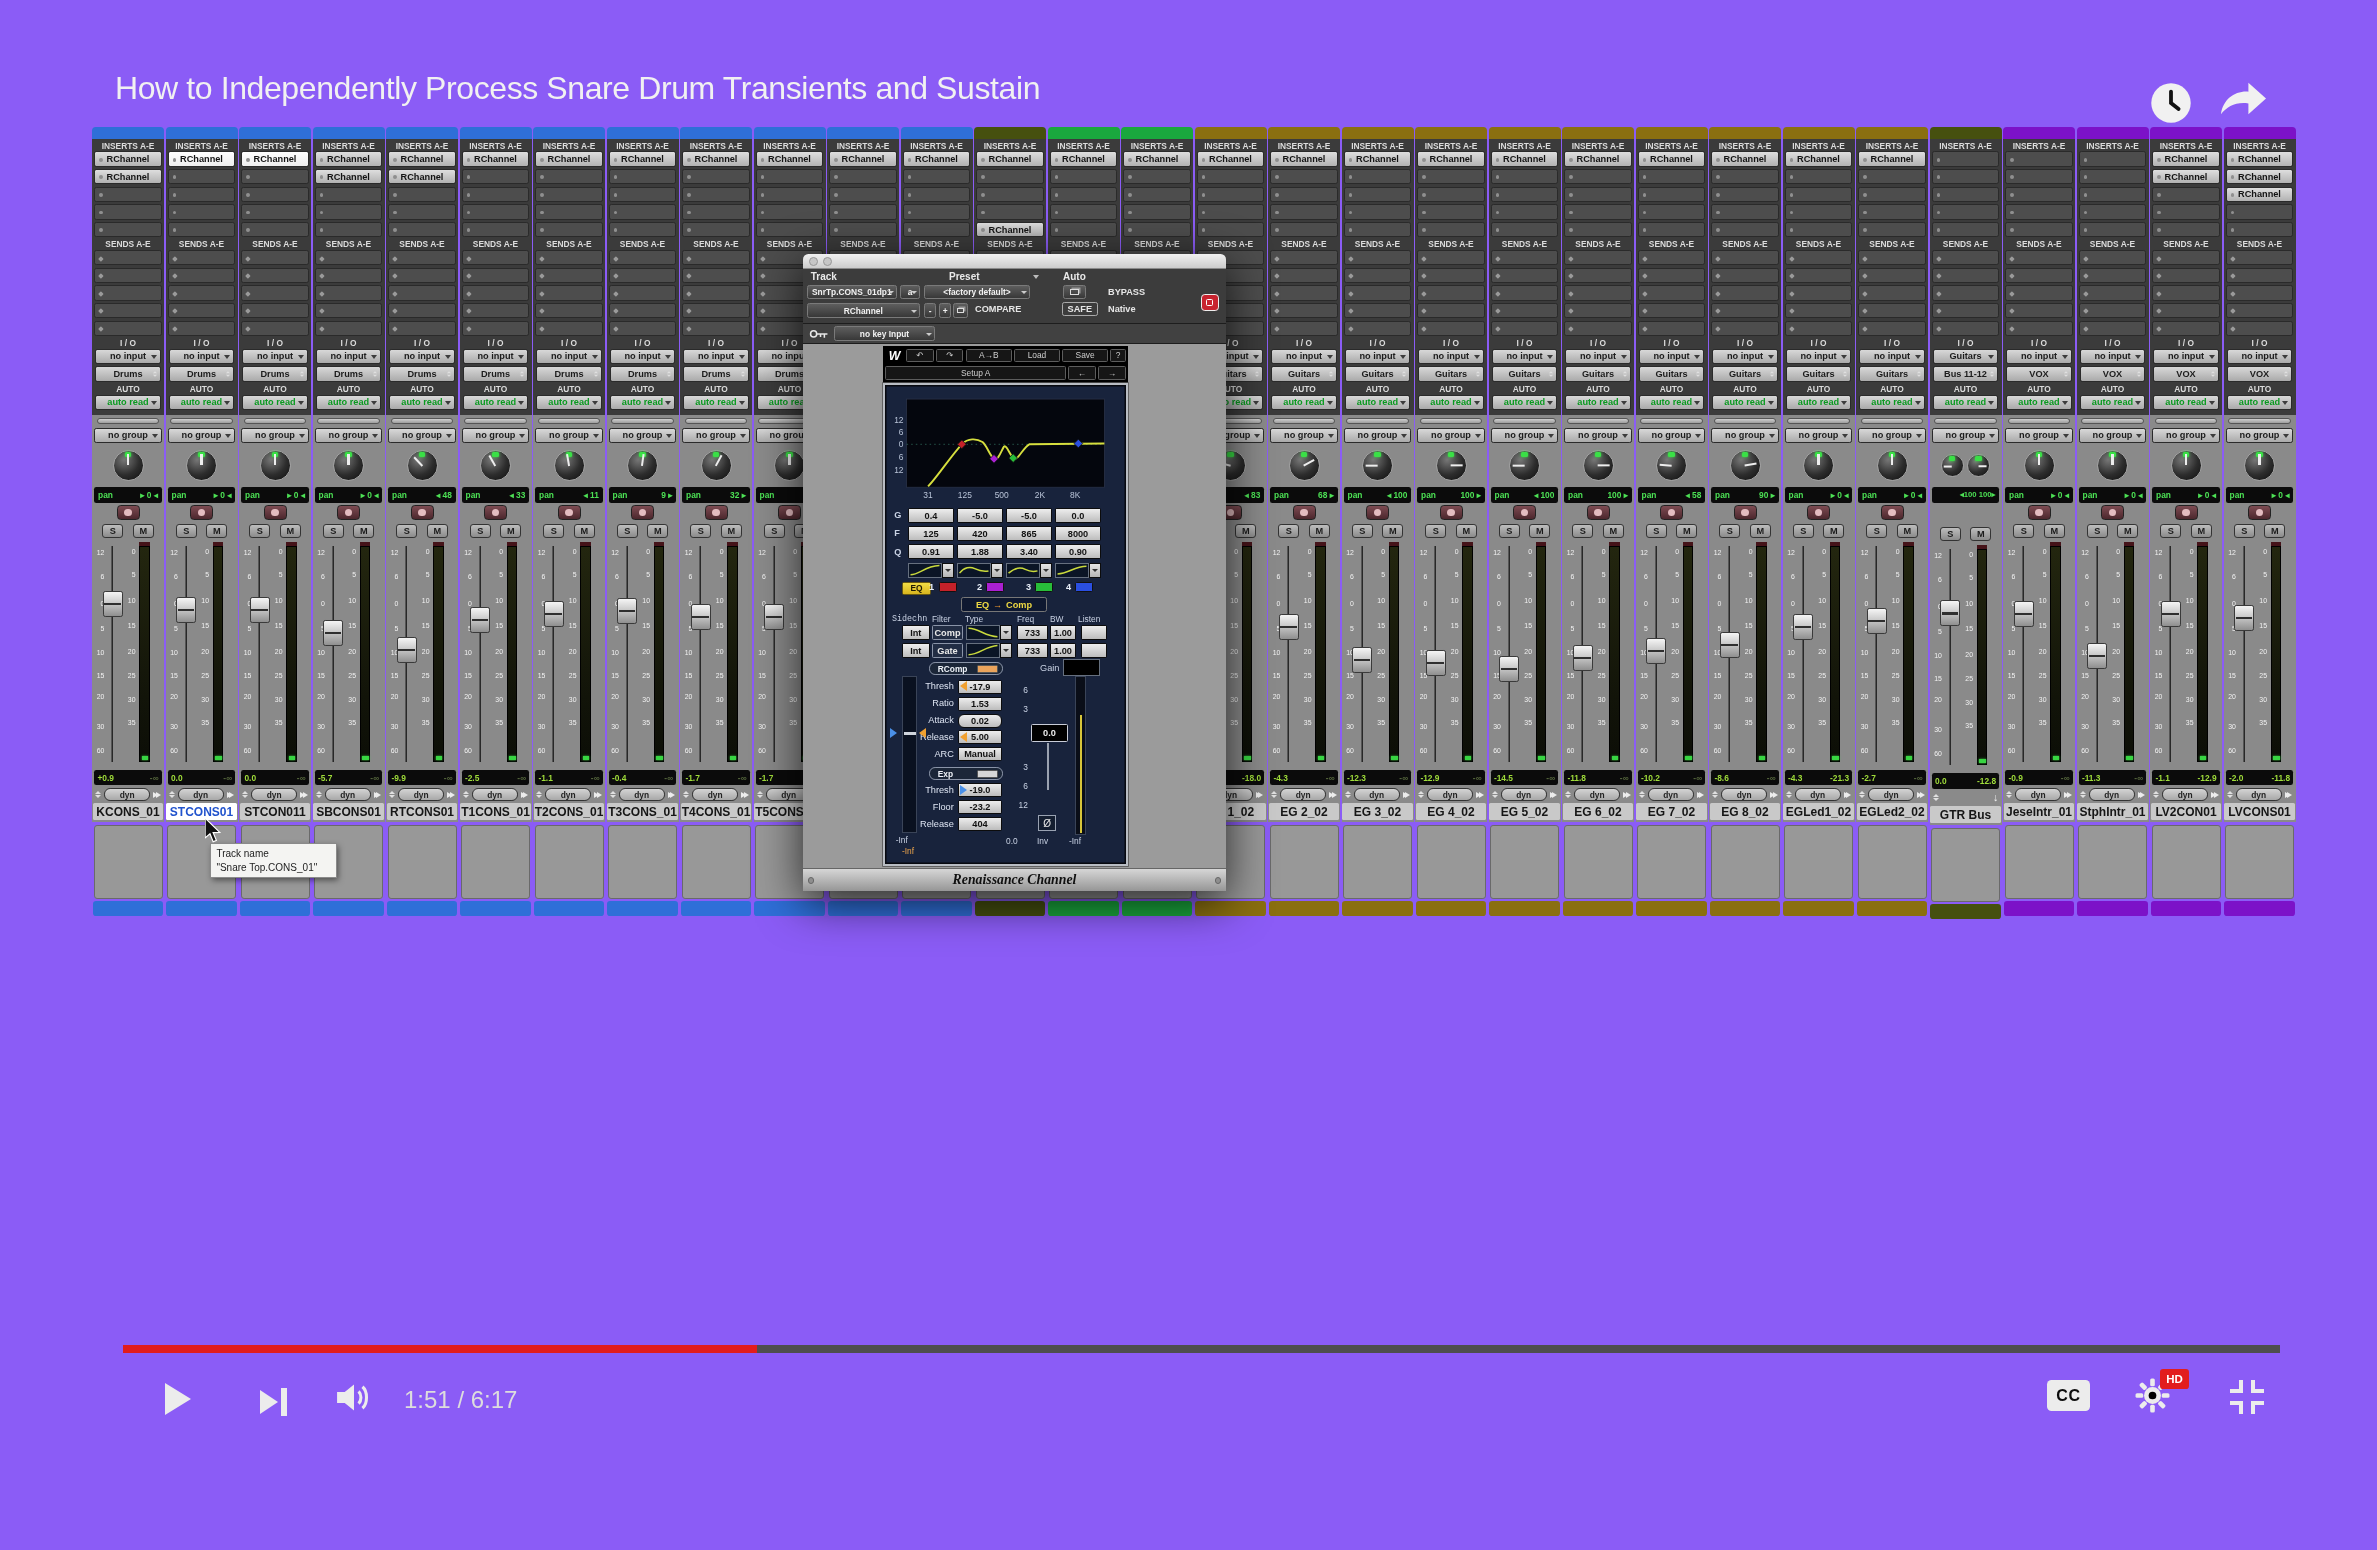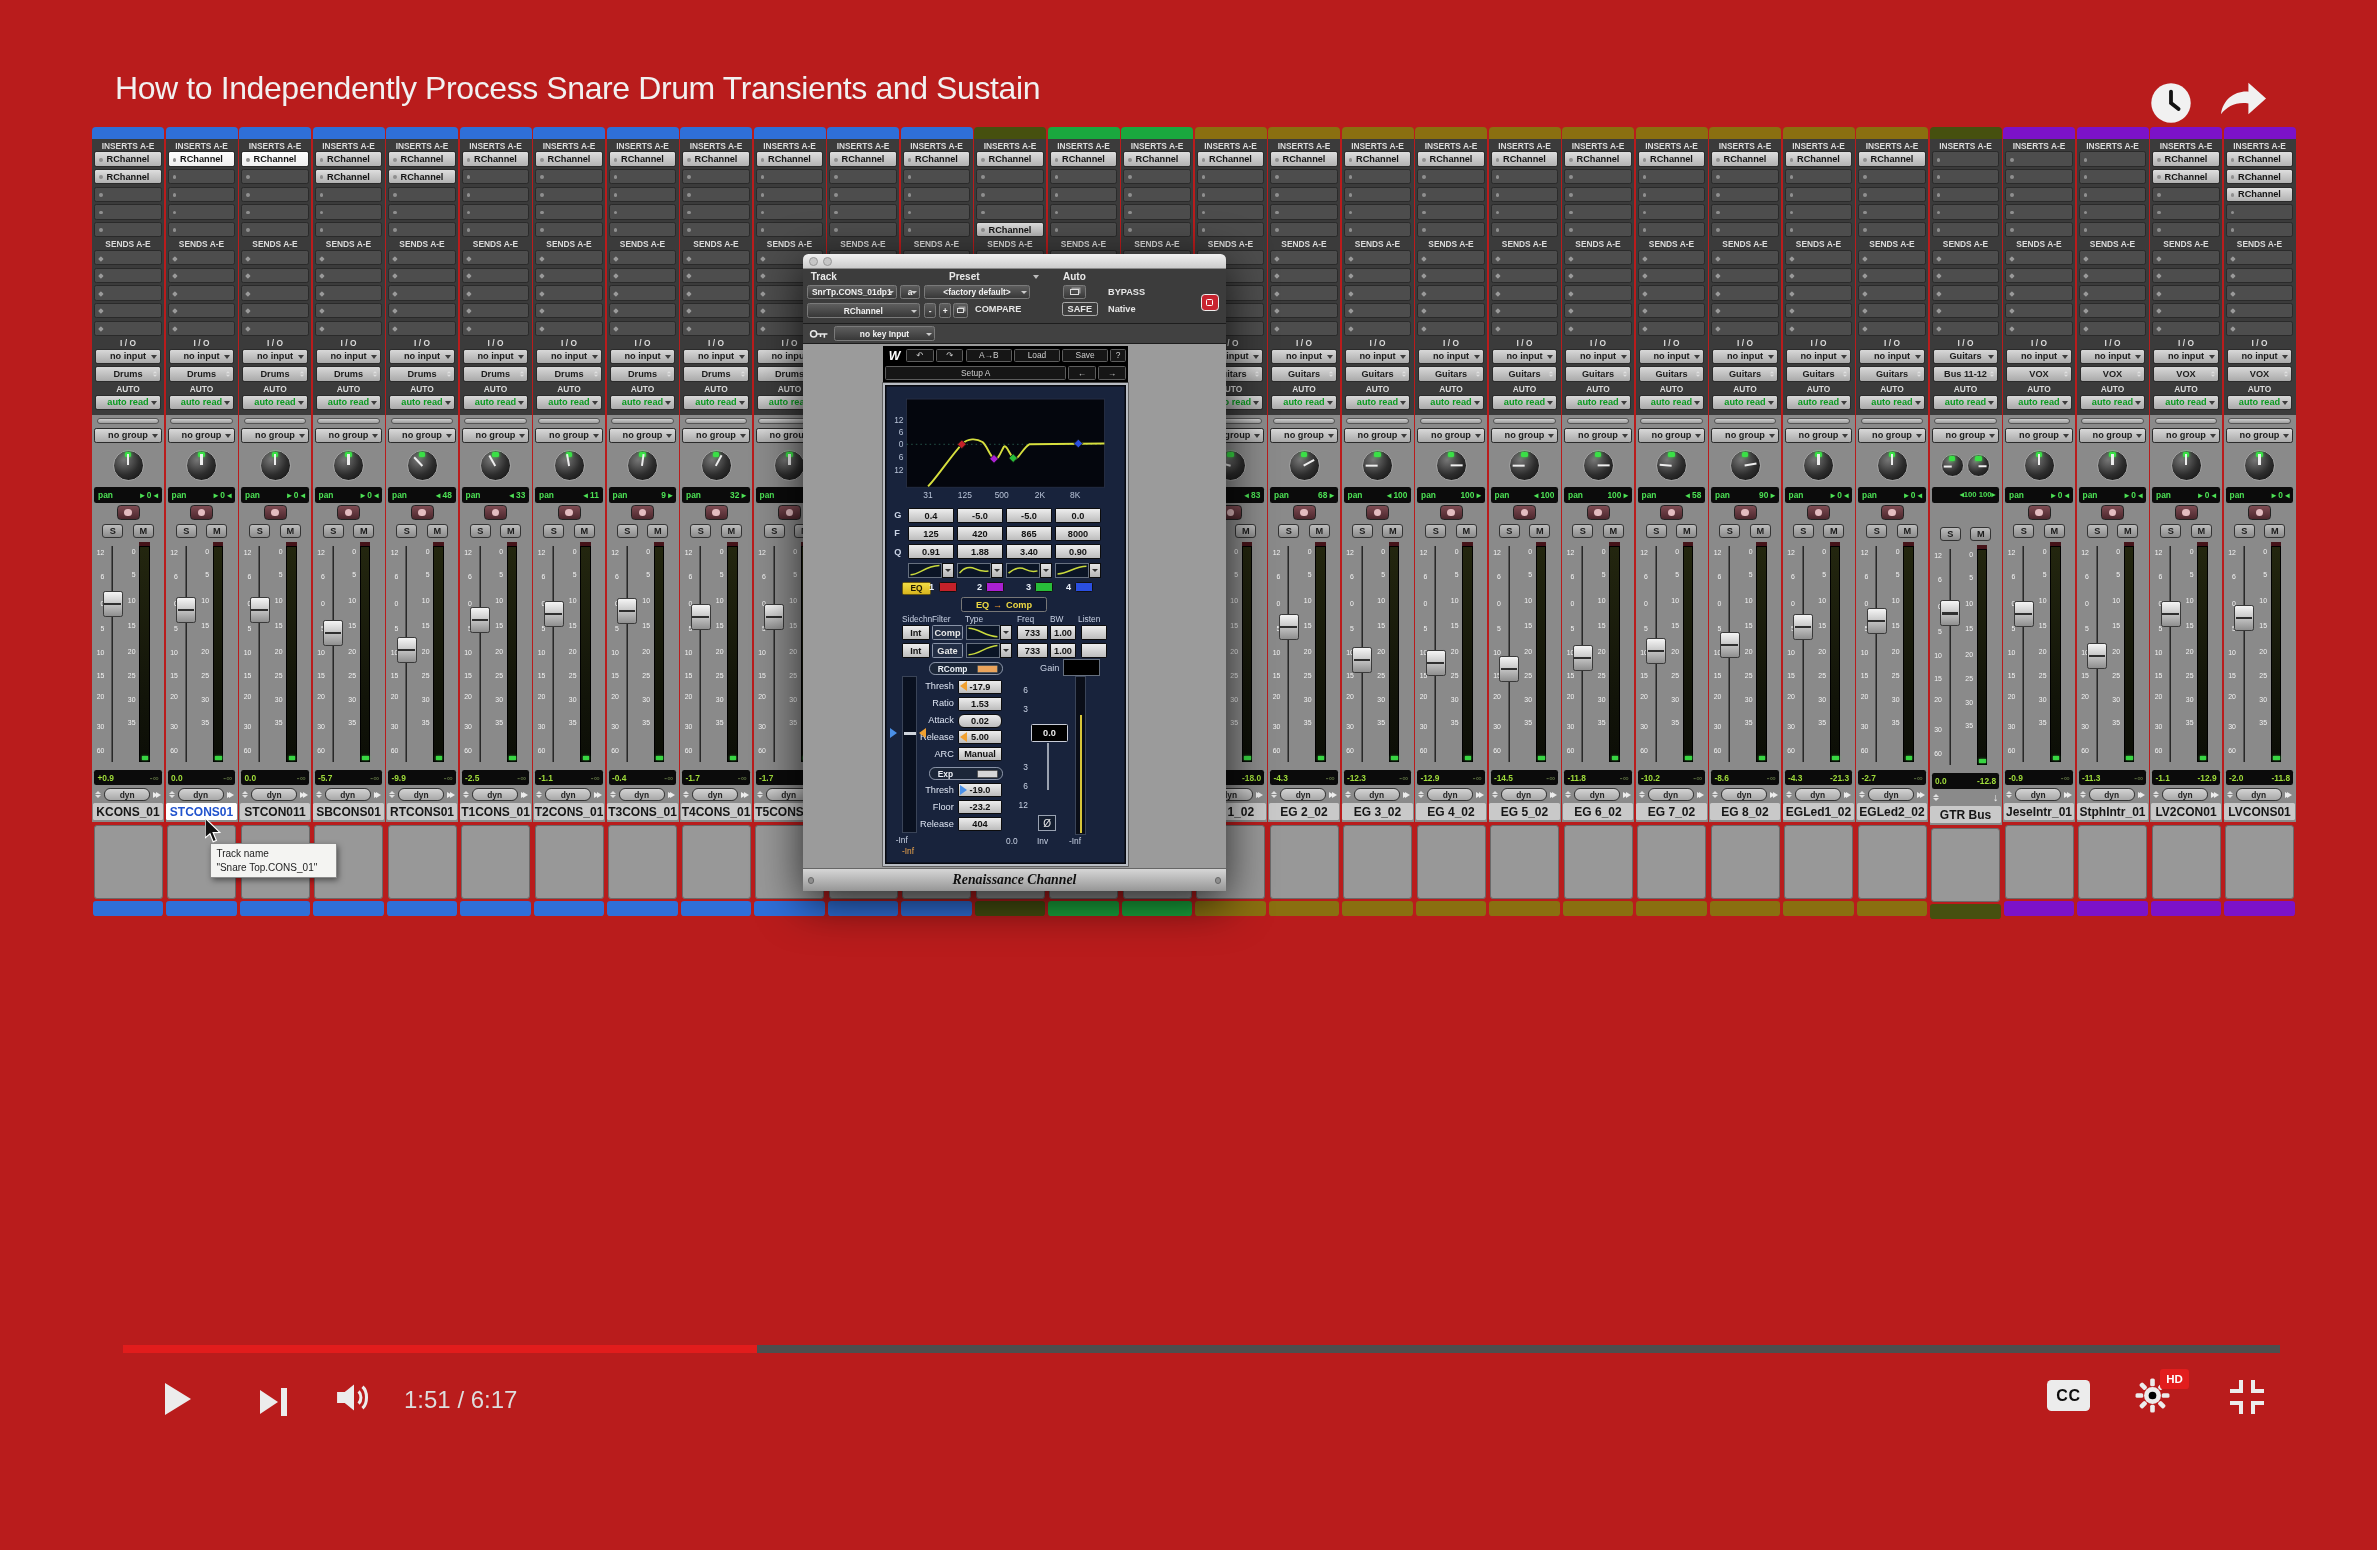--- a/index.html
+++ b/index.html
@@ -1,18 +1,18 @@
 <!DOCTYPE html>
 <html style="font-size:12.3px"><head>
 <meta charset="utf-8">
 <style>
 *{box-sizing:border-box;margin:0;padding:0}
 html,body{background:#000}
 body{font-family:"Liberation Sans",sans-serif;width:2377px;height:1550px;overflow:hidden}
-#stage{position:relative;width:2377px;height:1550px;background:#b91c1c;overflow:hidden}
+#stage{position:relative;width:2377px;height:1550px;background:#8b5cf6;overflow:hidden}
 
 
 #video-title{position:absolute;left:115px;top:70px;font-size:32px;color:#f1f1f1;letter-spacing:-0.4px;white-space:nowrap}
 #watch-later,#share-btn{position:absolute;top:81px;cursor:pointer}
 #watch-later{left:2149px}
 #share-btn{left:2220px}
 #progress-wrap{position:absolute;left:123px;top:1345px;width:2157px;height:7.7px;background:#4e4e4e}
 #progress-fill{height:7.7px;background:#e21c1c}
 #ctl-play{position:absolute;left:165px;top:1383px;width:0;height:0;border-left:26px solid #ececec;border-top:16px solid transparent;border-bottom:16px solid transparent}
 #ctl-next{position:absolute;left:260px;top:1388px;width:34px;height:27.6px}
@@ -2924,21 +2924,21 @@
               <span class="swatch" style="left: 150px; top: 197px; background: rgb(40, 189, 58);"></span>
               <span class="bandnum" style="left: 181px; top: 197px;">4</span>
               <span class="swatch" style="left: 190px; top: 197px; background: rgb(42, 79, 224);"></span>
             </div>
           <div id="eq2comp" style="top: 212px;">
             <span class="y">EQ</span>
               <span class="o">→</span>
               <span class="y">Comp</span>
           </div>
           <div id="sc-block">
-              <span class="plbl" style="left: 17px; top: 229px;">Sidechn</span>
+              <span class="plbl" style="left: 7px; top: 229px; font-family: Liberation Mono, monospace;">Sidechn</span>
               <span class="plbl" style="left: 47px; top: 229px;">Filter</span>
               <span class="plbl" style="left: 80px; top: 229px;">Type</span>
               <span class="plbl" style="left: 132px; top: 229px;">Freq</span>
               <span class="plbl" style="left: 165px; top: 229px;">BW</span>
               <span class="plbl" style="left: 193px; top: 229px;">Listen</span>
               <div class="pbtn" style="left: 17px; top: 240px; width: 27.6px;">Int</div>
               <div class="pbtn darknav" style="left: 47px; top: 240px; width: 31px;">Comp</div>
               <div class="combo" style="left: 81px; top: 240px;">
                 <span class="curve"><svg width="32" height="13" viewBox="0 0 42 17">
                     <path d="M2,3 C16,3 24,14 40,14" fill="none" stroke="#cada3c" stroke-width="2"></path>

